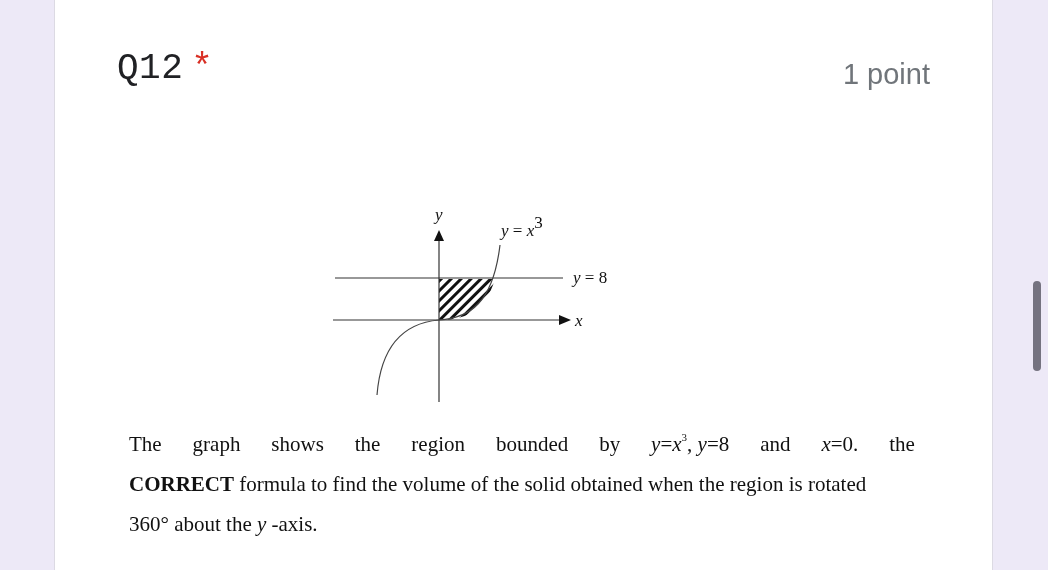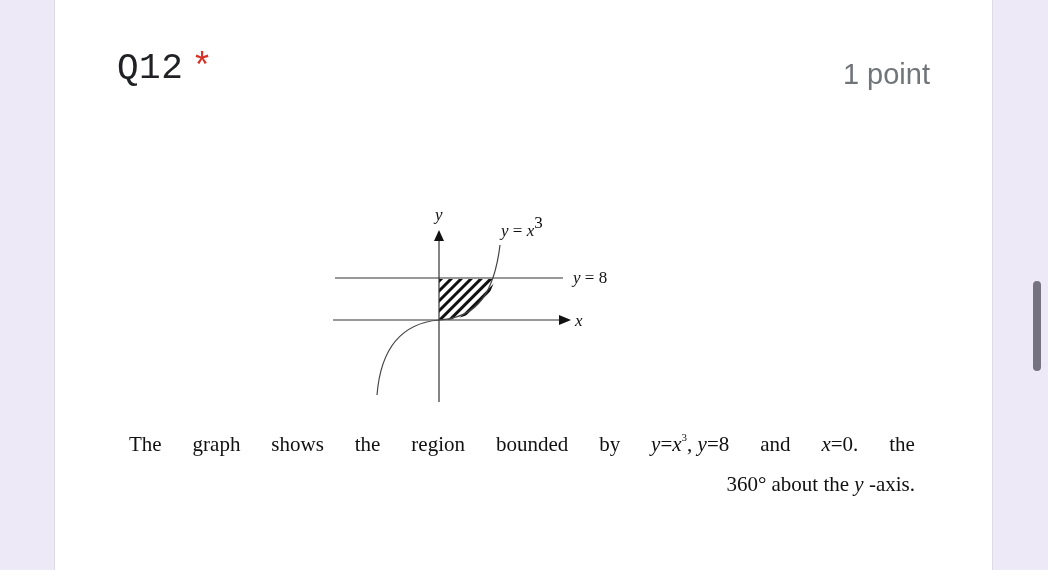--- a/index.html
+++ b/index.html
@@ -61,33 +61,31 @@
     }
     .q-text {
       position: absolute;
       left: 74px;
       top: 424px;
       width: 786px;
       font-family: "Liberation Serif", "DejaVu Serif", serif;
       font-size: 21px;
       color: #111;
       line-height: 40px;
-      text-align: right;
     }
     .q-text .line1 {
       display: flex;
       justify-content: space-between;
       white-space: nowrap;
     }
     .q-text .line2 {
       white-space: nowrap;
     }
     .q-text .line3 {
       white-space: nowrap;
-      margin-left: 43px;
     }
     .math {
       font-style: italic;
     }
     sup {
       font-size: 11px;
       vertical-align: 10px;
       line-height: 0;
     }
     b {
@@ -167,18 +165,19 @@
         <span>shows</span>
         <span>the</span>
         <span>region</span>
         <span>bounded</span>
         <span>by</span>
         <span><span class="math">y</span><span>=</span><span class="math">x</span><sup>3</sup><span>,</span> <span class="math">y</span><span>=8</span></span>
         <span>and</span>
         <span><span class="math">x</span><span>=0.</span></span>
         <span>the</span>
       </div>
+      <div class="line2"><b>CORRECT</b><span> formula to find the volume of the solid obtained when the region is rotated</span></div>
       <div class="line3"><span>360°</span><span> about the </span><span class="math">y</span><span> -axis.</span></div>
     </div>
   </div>
 
   <div class="scrollbar"></div>
 </div>
 
 </body></html>

